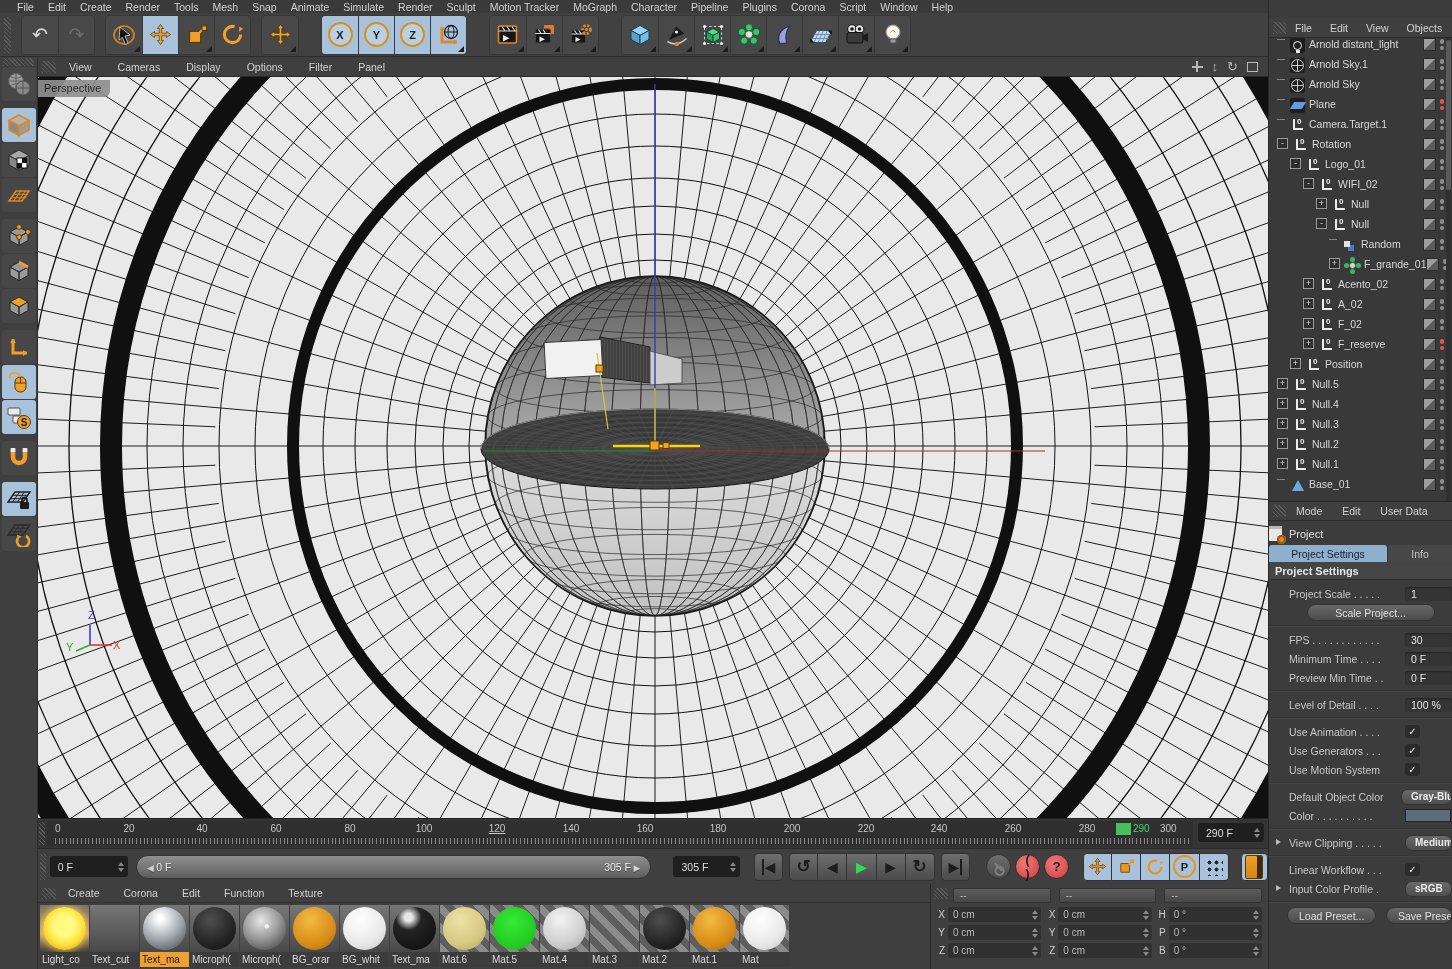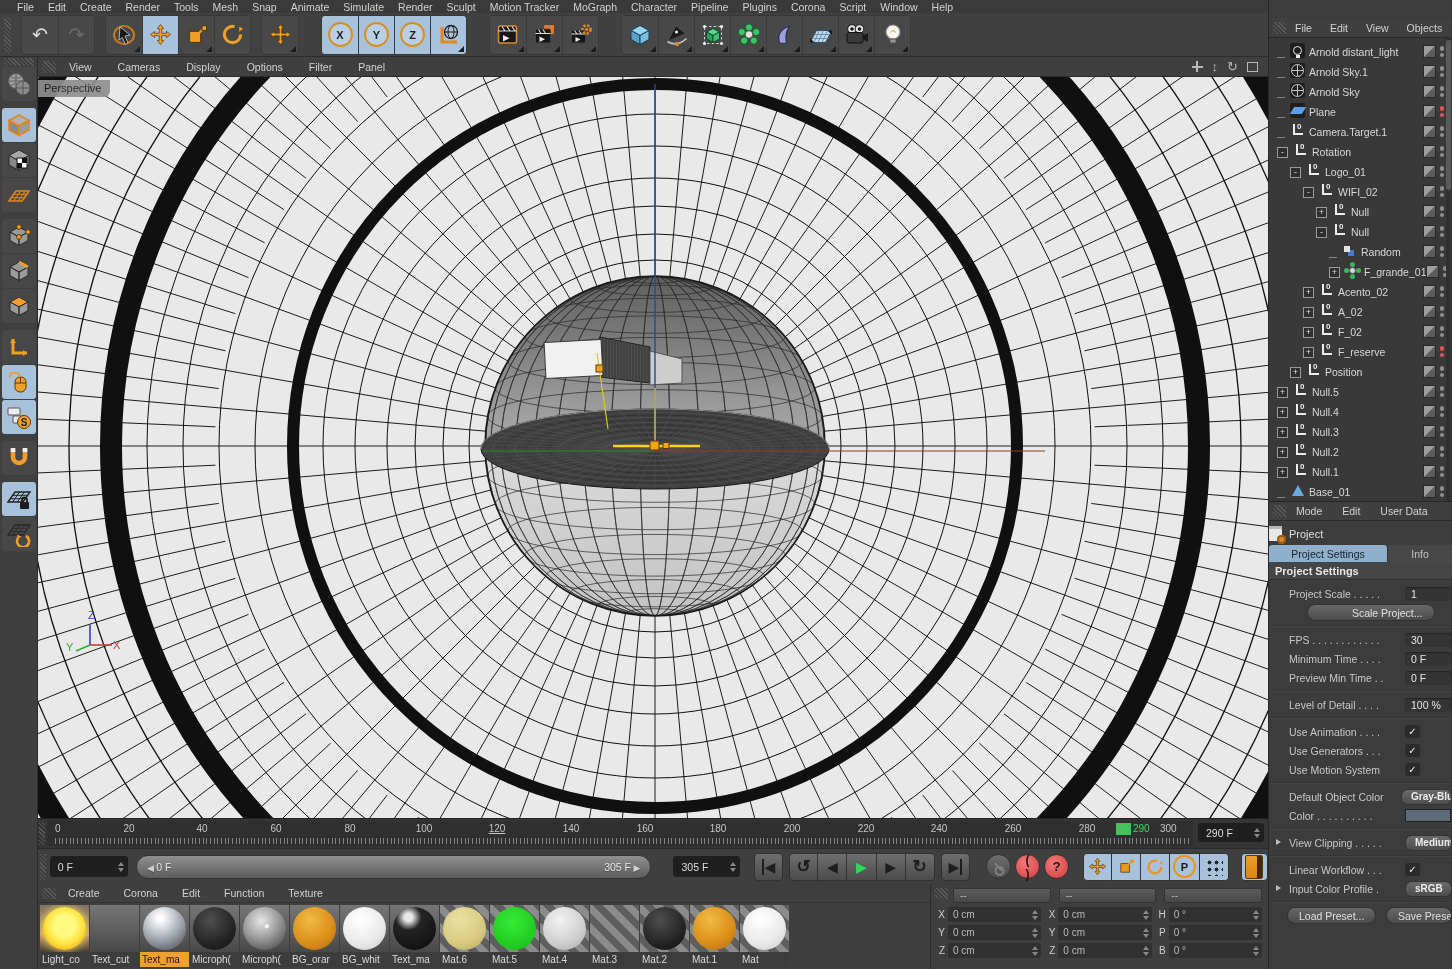--- a/index.html
+++ b/index.html
@@ -142,21 +142,21 @@
   .co-f{flex:1;height:15px;background:#313131;border-radius:2px;color:#b9b9b9;
       display:flex;align-items:center;padding:0 3px 0 5px;box-sizing:border-box;}
   
   .rpanel{position:absolute;left:1268px;top:0;width:184px;height:969px;background:#3c3c3c;
       border-left:1px solid #282828;box-sizing:border-box;}
   .om-menubar{position:absolute;left:0;top:18px;width:100%;height:20px;background:#3f3f3f;
       border-bottom:1px solid #2b2b2b;display:flex;align-items:center;box-sizing:border-box;}
   .om-menubar .mi{padding:0 9px;font-size:10.5px;color:#d2d2d2;}
   .om-grip{width:13px;height:12px;margin-left:4px;}
   .om-list{position:absolute;left:0;top:38px;width:100%;height:463px;background:#393939;overflow:hidden;}
-  .om-row{display:flex;align-items:flex-end;height:20px;font-size:10.5px;color:#d8d8d8;cursor:pointer;}
+  .om-row{display:flex;align-items:flex-start;height:20px;font-size:10.5px;color:#d8d8d8;cursor:pointer;}
   .ind0{padding-left:8px;} .ind1{padding-left:21px;} .ind2{padding-left:34px;}
   .ind3{padding-left:47px;} .ind4{padding-left:60px;}
   .exp{width:9px;height:9px;border:1px solid #9a9a9a;background:#2e2e2e;color:#ddd;font-size:9px;
       line-height:8px;text-align:center;flex:none;margin-right:3px;}
   .exp:empty{width:8px;height:1px;background:#858585;border:none;margin-top:1px;}
   .oicon{width:15px;height:15px;flex:none;margin:0 4px 0 2px;border-radius:2px;
       display:flex;align-items:center;justify-content:center;position:relative;}
   .oicon::before{content:"";display:block;}
   .i-light,.i-globe,.i-plane{background:#1e1e1e;}
   .i-light::before{width:7px;height:7px;border:1.5px solid #ececec;border-radius:50%;}
@@ -1554,21 +1554,21 @@
       <div class="am-tab off">Info</div>
     </div>
     <div class="am-section">Project Settings</div>
 
     <div class="am-body">
       <div class="am-row">
           <span class="lbl">Project Scale . . . . .</span>
         <span class="vfield">1</span>
         </div>
       <div class="am-row" style="justify-content:center;">
-        <button class="vbtn" style="width:128px;text-align:right;">Scale Project...</button>
+        <button class="vbtn" style="width:128px;text-align:center;">Scale Project...</button>
         </div>
       <div class="am-div"></div>
       <div class="am-row">
           <span class="lbl">FPS . . . . . . . . . . . .</span>
         <span class="vfield">30</span>
         </div>
       <div class="am-row">
           <span class="lbl">Minimum Time . . . .</span>
         <span class="vfield">0 F</span>
         </div>

